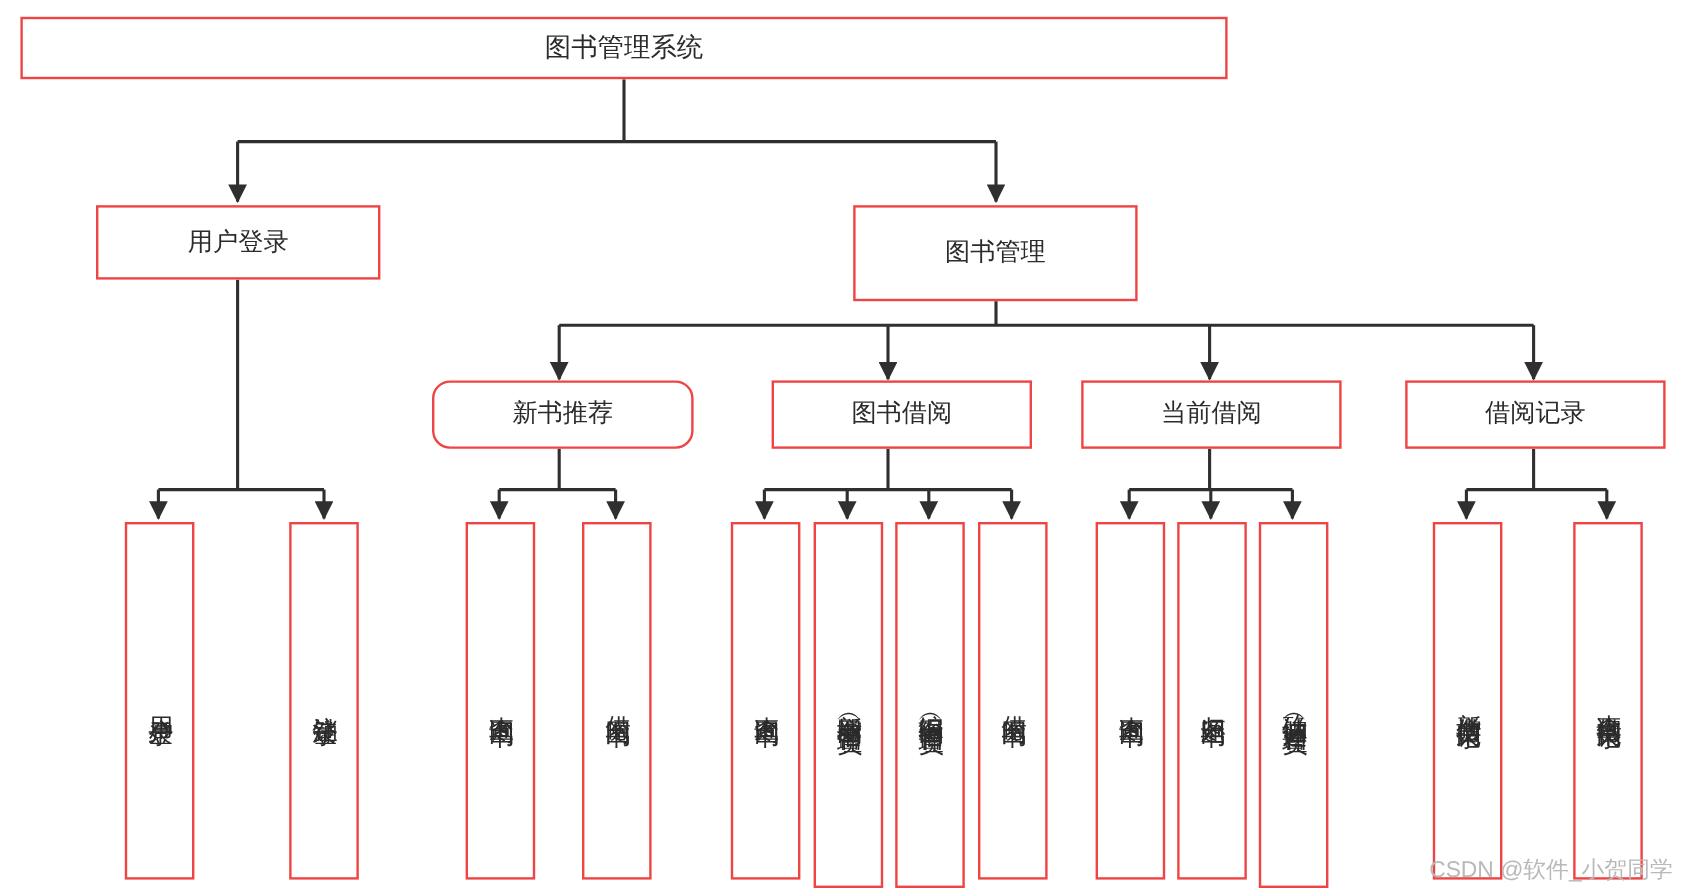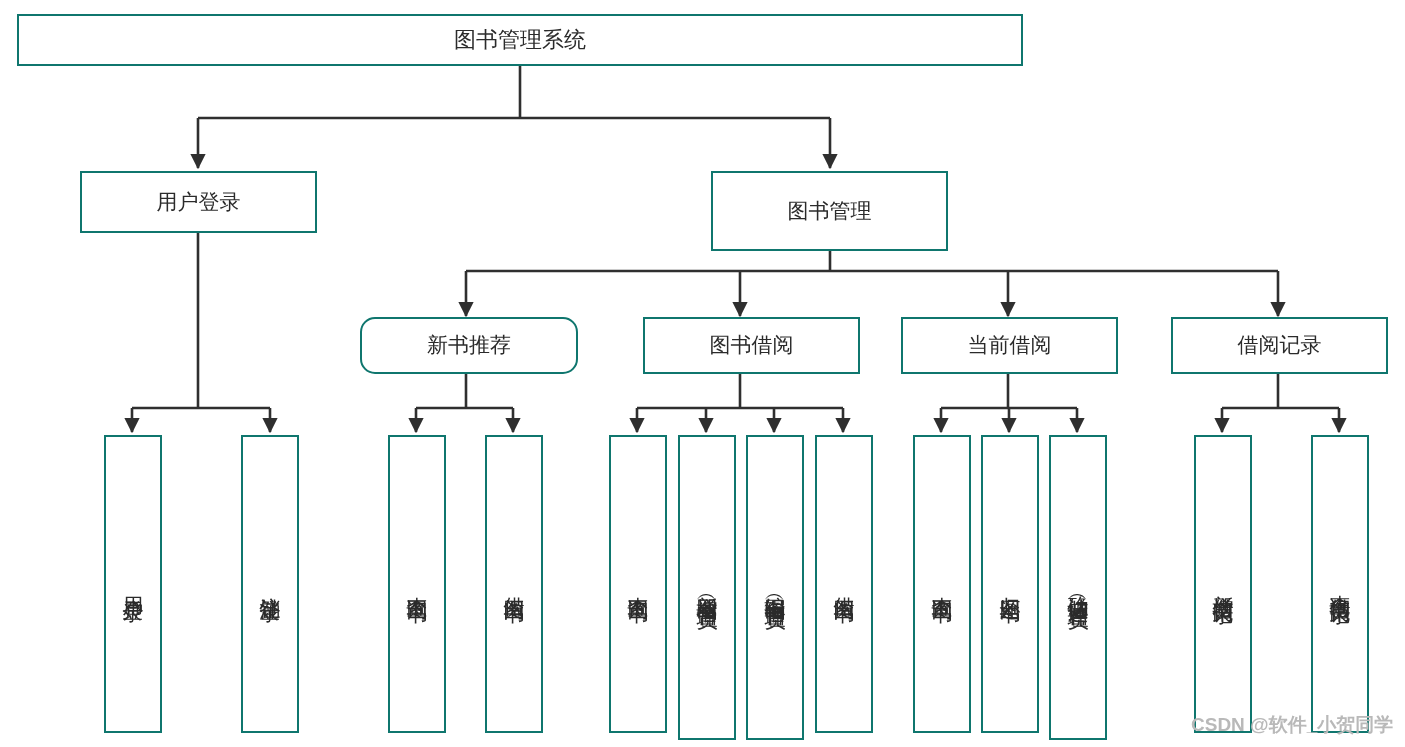--- a/index.html
+++ b/index.html
@@ -21,21 +21,21 @@
   #diagram-svg {
     position: absolute;
     left: 0;
     top: 0;
     width: 1405px;
     height: 747px;
   }
   .node {
     position: absolute;
     box-sizing: border-box;
-    border: 2px solid #0f766e;
+    border: 2px solid #ef4444;
     background: #ffffff;
     display: flex;
     align-items: center;
     justify-content: center;
     color: #2b2b2b;
   }
   .node .label {
     display: block;
     text-align: center;
     line-height: 1.18;
@@ -61,21 +61,20 @@
   }
   .watermark {
     position: absolute;
     left: 1191px;
     top: 712px;
     font-size: 19px;
     color: #b9b9b9;
     white-space: nowrap;
     pointer-events: none;
     font-family: "Liberation Sans", "DejaVu Sans", sans-serif;
-    font-weight: bold;
   }
 </style>
 </head>
 <body>
 
 <div id="canvas">
 
   <svg id="diagram-svg" viewBox="0 0 1405 747" xmlns="http://www.w3.org/2000/svg">
     <defs>
       <marker id="arrow" viewBox="0 0 10 10" refX="9.2" refY="5" markerWidth="6" markerHeight="6" orient="auto-start-reverse">

